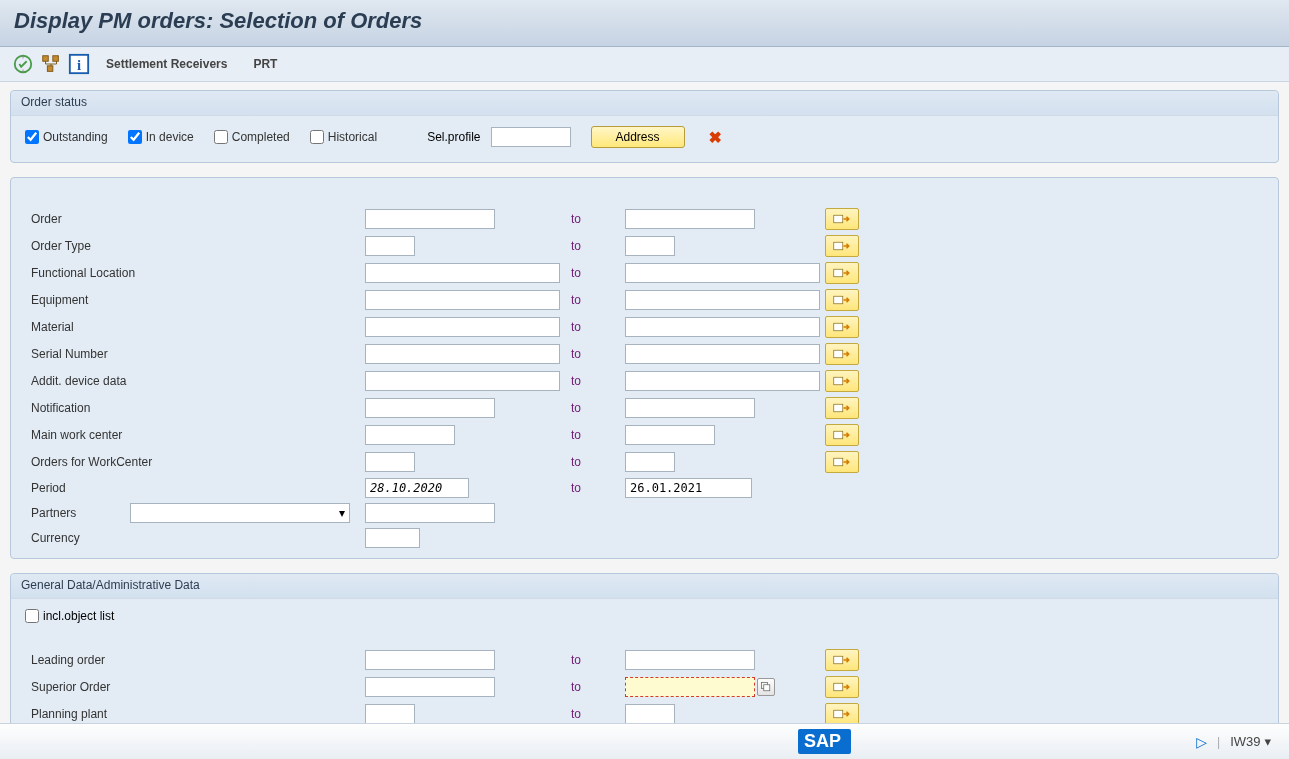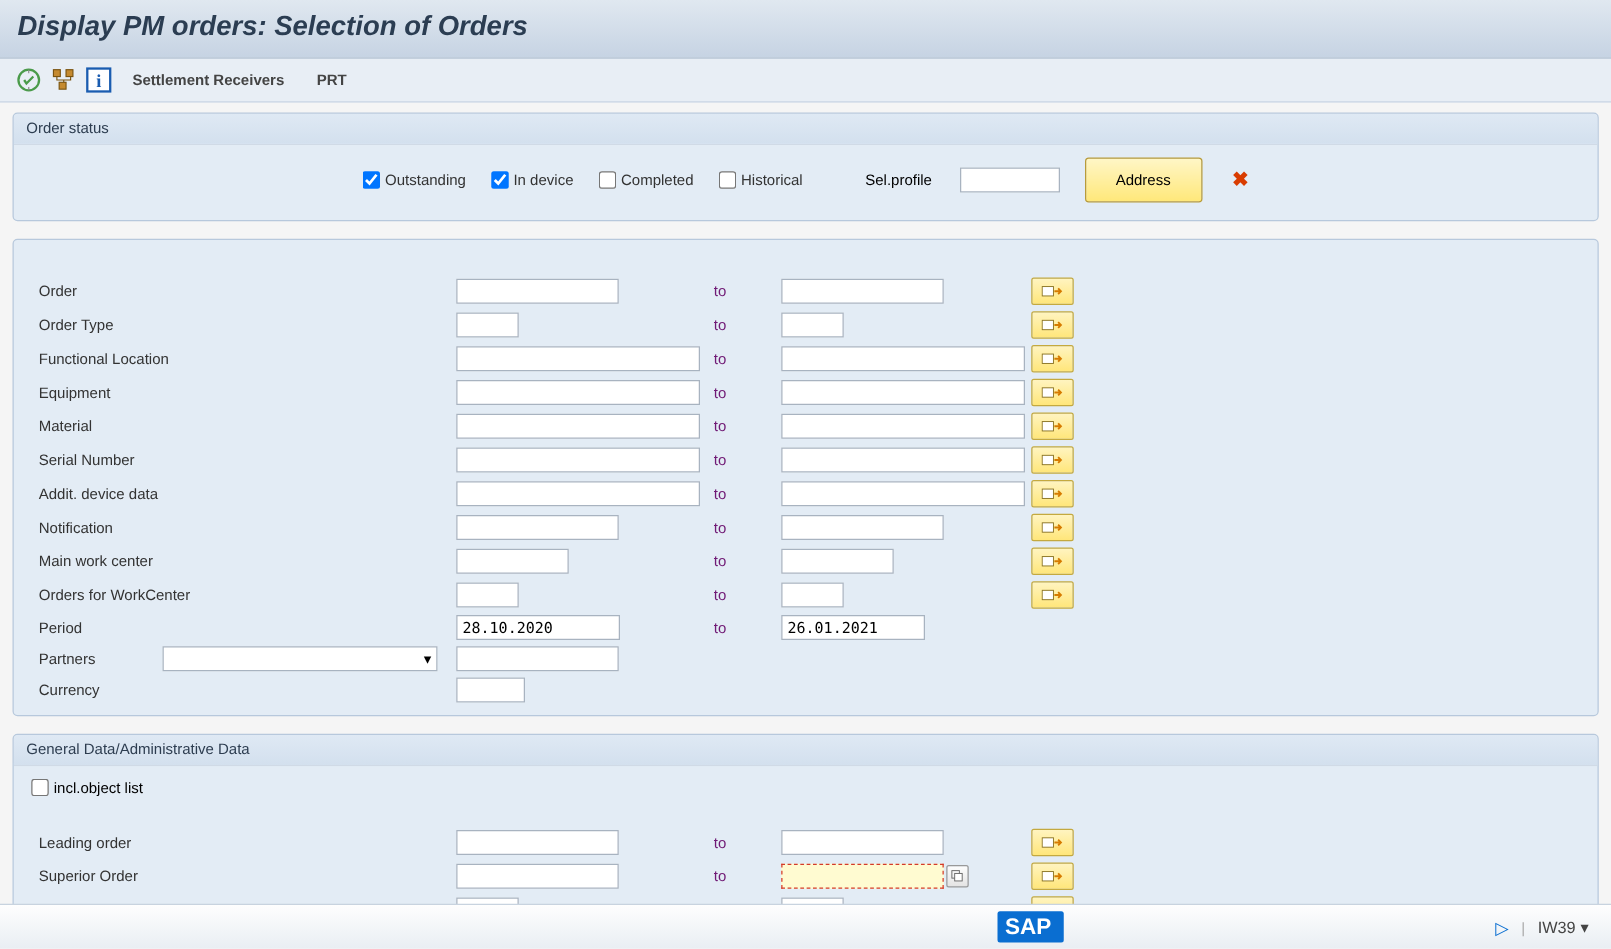--- a/index.html
+++ b/index.html
@@ -62,51 +62,50 @@
   padding: 4px 10px 6px;
   border-bottom: 1px solid #d0dae6;
   background: linear-gradient(#dfe9f4, #d3e0ee);
   border-radius: 4px 4px 0 0;
 }
 .status-row {
   display: flex;
   align-items: center;
   gap: 20px;
   padding: 10px 14px 6px;
-  justify-content: center;
 }
 .chk {
   display: flex;
   align-items: center;
   gap: 4px;
 }
 .chk input {
   width: 14px;
   height: 14px;
 }
 .status-row .lbl { color: #333; }
 .sel-profile {
   margin-left: 30px;
   display: flex;
   align-items: center;
-  gap: 22px;
+  gap: 10px;
 }
 input.txt {
   border: 1px solid #a8b3c0;
   background: #fff;
   height: 20px;
   padding: 1px 4px;
   font-family: inherit;
   font-size: 12px;
 }
 .btn-address {
   background: linear-gradient(#fff6c6, #ffe87a);
   border: 1px solid #b89b3a;
   border-radius: 3px;
-  height: 36px;
+  height: 22px;
   padding: 0 24px;
   cursor: pointer;
   font-size: 12px;
 }
 .x-btn {
   color: #d93c00;
   font-weight: bold;
   font-size: 16px;
   margin-left: 4px;
   cursor: pointer;
@@ -368,23 +367,23 @@
     <span class="to">to</span>
     <input class="txt" style="width: 50px;">
     <span class="multi-btn">
           <svg viewBox="0 0 24 16">
             <rect x="1" y="3" width="12" height="10" fill="#fff" stroke="#8a7322"></rect>
             <path d="M14 8 l7 0 M18 5 l3 3 l-3 3" stroke="#d67b00" stroke-width="2" fill="none"></path>
           </svg>
         </span>
 
     <span class="label">Period</span>
-    <input class="txt" style="width: 131px; font-family: monospace;" value="28.10.2020">
-    <span class="to">to</span>
-    <input class="txt" style="width: 115px; font-family: monospace;" value="26.01.2021">
+    <input class="txt" style="width: 104px; font-family: monospace; font-style: italic;" value="28.10.2020">
+    <span class="to">to</span>
+    <input class="txt" style="width: 127px; font-family: monospace;" value="26.01.2021">
     <span></span>
 
     <div class="row-inline" style="grid-column: 1 / 2; align-items:center;">
       <span class="label" style="width:105px;display:inline-block">Partners</span>
       <div class="dropdown">
         <span>▾</span>
       </div>
     </div>
     <input class="txt" style="width: 130px;">
     <span></span>

